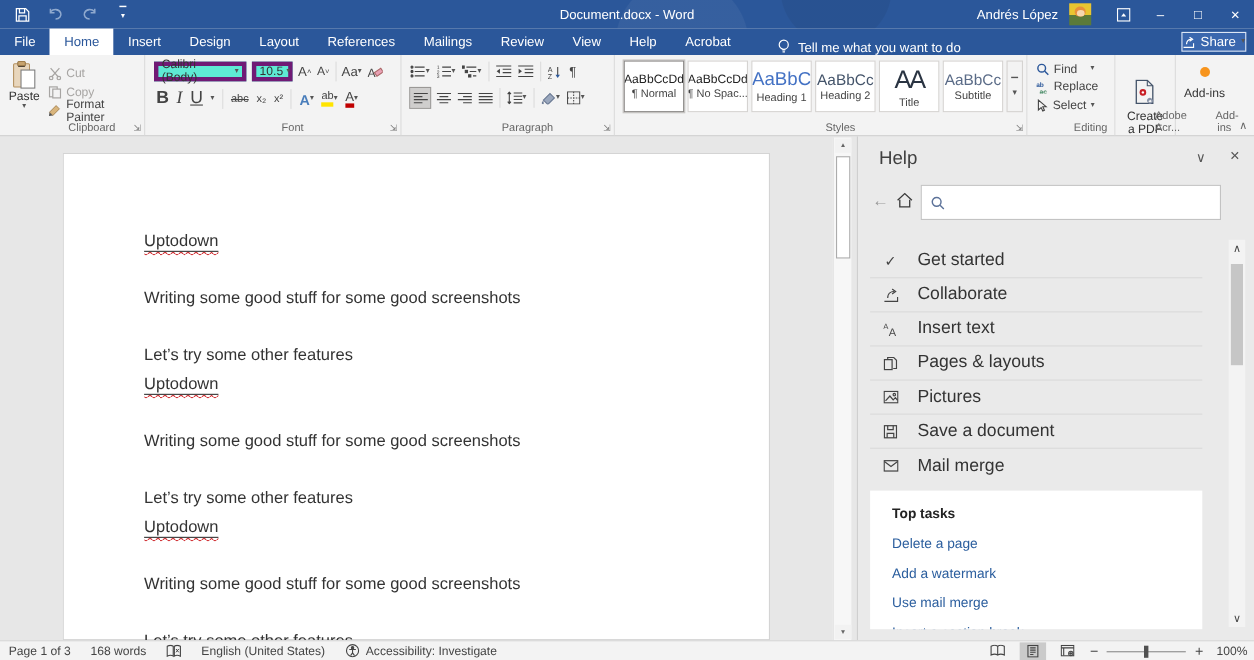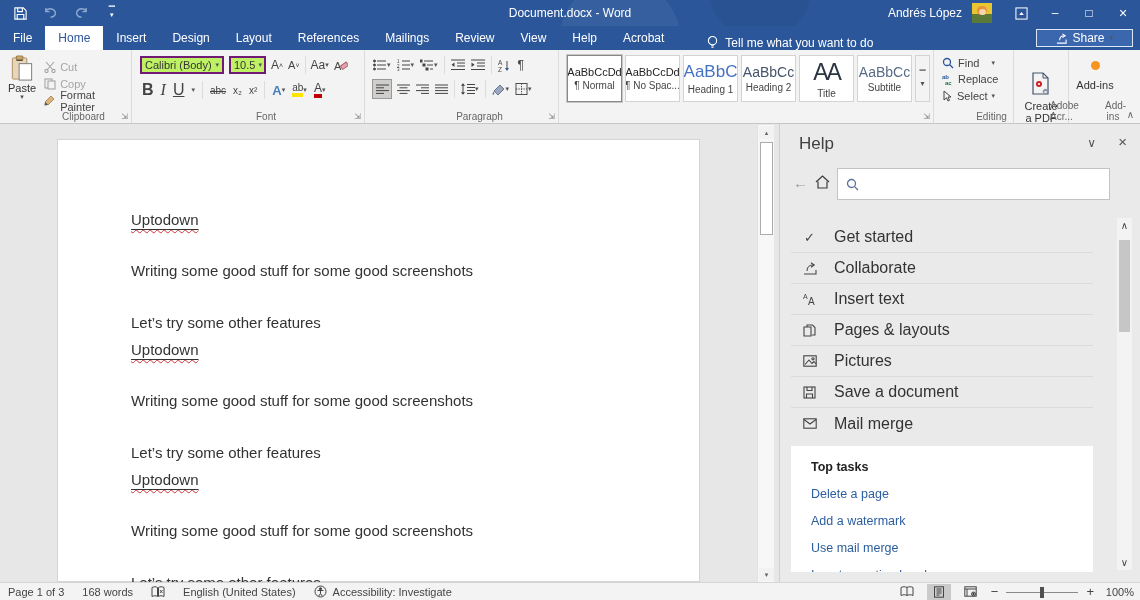--- a/index.html
+++ b/index.html
@@ -23,32 +23,32 @@
   .winbtn { width:34px; height:26px; display:flex; align-items:center; justify-content:center; font-size:12px; color:#fff; }
   .rdo-btn { width:34px; height:26px; display:flex; align-items:center; justify-content:center; }
 
   
   .tabbar { position:absolute; left:0; top:26px; width:1140px; height:24px; background:#2B579A; display:flex; align-items:stretch; color:#fff; font-size:12px; }
   .tab { padding:0 13px; display:flex; align-items:center; }
   .tab.file { padding:0 13px; }
   .tab.active { background:#fff; color:#2B579A; }
   .tellme { display:flex; align-items:flex-end; gap:7px; margin-left:30px; font-size:12px; }
   .share-btn { position:absolute; right:7px; top:3px; height:18px; display:flex; align-items:center; gap:5px;
-    background:#3A67AE; border:1px solid #DCE6F5; color:#fff; font-size:12px; padding:0 19px; }
+    background:#3A67AE; border:1px solid #DCE6F5; color:#fff; font-size:12px; padding:0 0; }
 
   
   .ribbon { position:absolute; left:0; top:50px; width:1140px; height:74px; background:#F3F3F3; border-bottom:1px solid #C6C6C6; display:flex; color:#444; }
   .rgroup { position:relative; border-right:1px solid #DCDCDC; height:100%; flex:none; }
   .glabel { position:absolute; left:0; right:0; bottom:1px; text-align:center; font-size:10px; color:#666;margin-left:36px; }
   .launcher { position:absolute; right:3px; bottom:2px; font-size:8px; color:#777; line-height:8px; }
   .bigbtn { display:flex; flex-direction:column; align-items:center; font-size:11px; color:#333; }
   .dd { font-size:7px; color:#555; line-height:6px; }
   .smallrow { display:flex; align-items:center; gap:4px; font-size:11px; height:17px; }
   .disabled { color:#A7A5A3 !important; }
-  .combo { background:#bef264; border:2px solid #701a75; font-size:11px; color:#333; display:flex; align-items:center; justify-content:space-between; padding:4px 3px; height:18px; }
+  .combo { background:#5eead4; border:4px solid #701a75; font-size:11px; color:#333; display:flex; align-items:center; justify-content:space-between; padding:4px 3px; height:18px; }
   .combo .dd { margin-left:3px; }
   .ribtn { display:inline-flex; align-items:center; justify-content:center; height:18px; color:#444; }
   .vdiv { width:1px; background:#DCDCDC; height:18px; align-self:center; }
   .sel { background:#CFCECD; outline:1px solid #9A9896; }
   
   .stylebox { position:absolute; top:5px; width:55px; height:47px; background:#fff; border:1px solid #D5D3D1; display:flex; flex-direction:column; align-items:center; justify-content:center; overflow:hidden; }
   .stylebox .nm { font-size:10px; color:#444; white-space:nowrap; margin-top:2px; }
   .stylebox.selected { border:1px solid #8A8886; box-shadow:0 0 0 1px #C8C6C4; }
   .pv-normal { font-size:11px; color:#222; white-space:nowrap; }
   .pv-h1 { font-size:17px; color:#4472C4; white-space:nowrap; }
@@ -418,20 +418,21 @@
       </div>
       <div class="stylebox" style="left:298px;">
         <span class="pv-sub">AaBbCc</span>
         <span class="nm">Subtitle</span>
       </div>
       <div class="morebtn" style="left:356px;">
           <span>▔</span>
           <span>▾</span>
         </div>
       <span class="launcher">⇲</span>
+      <div class="glabel">Styles</div>
     </div>
 
     <div class="rgroup" style="width:80px;">
       <div class="smallrow" style="padding:8px 0 0 8px;">
         <span>
             <svg width="12" height="12" viewBox="0 0 12 12" fill="none" stroke="#2B579A" stroke-width="1.3">
               <circle cx="5" cy="5" r="3.5"></circle>
               <path d="M7.8 7.8 L11 11"></path>
             </svg>
           </span>

